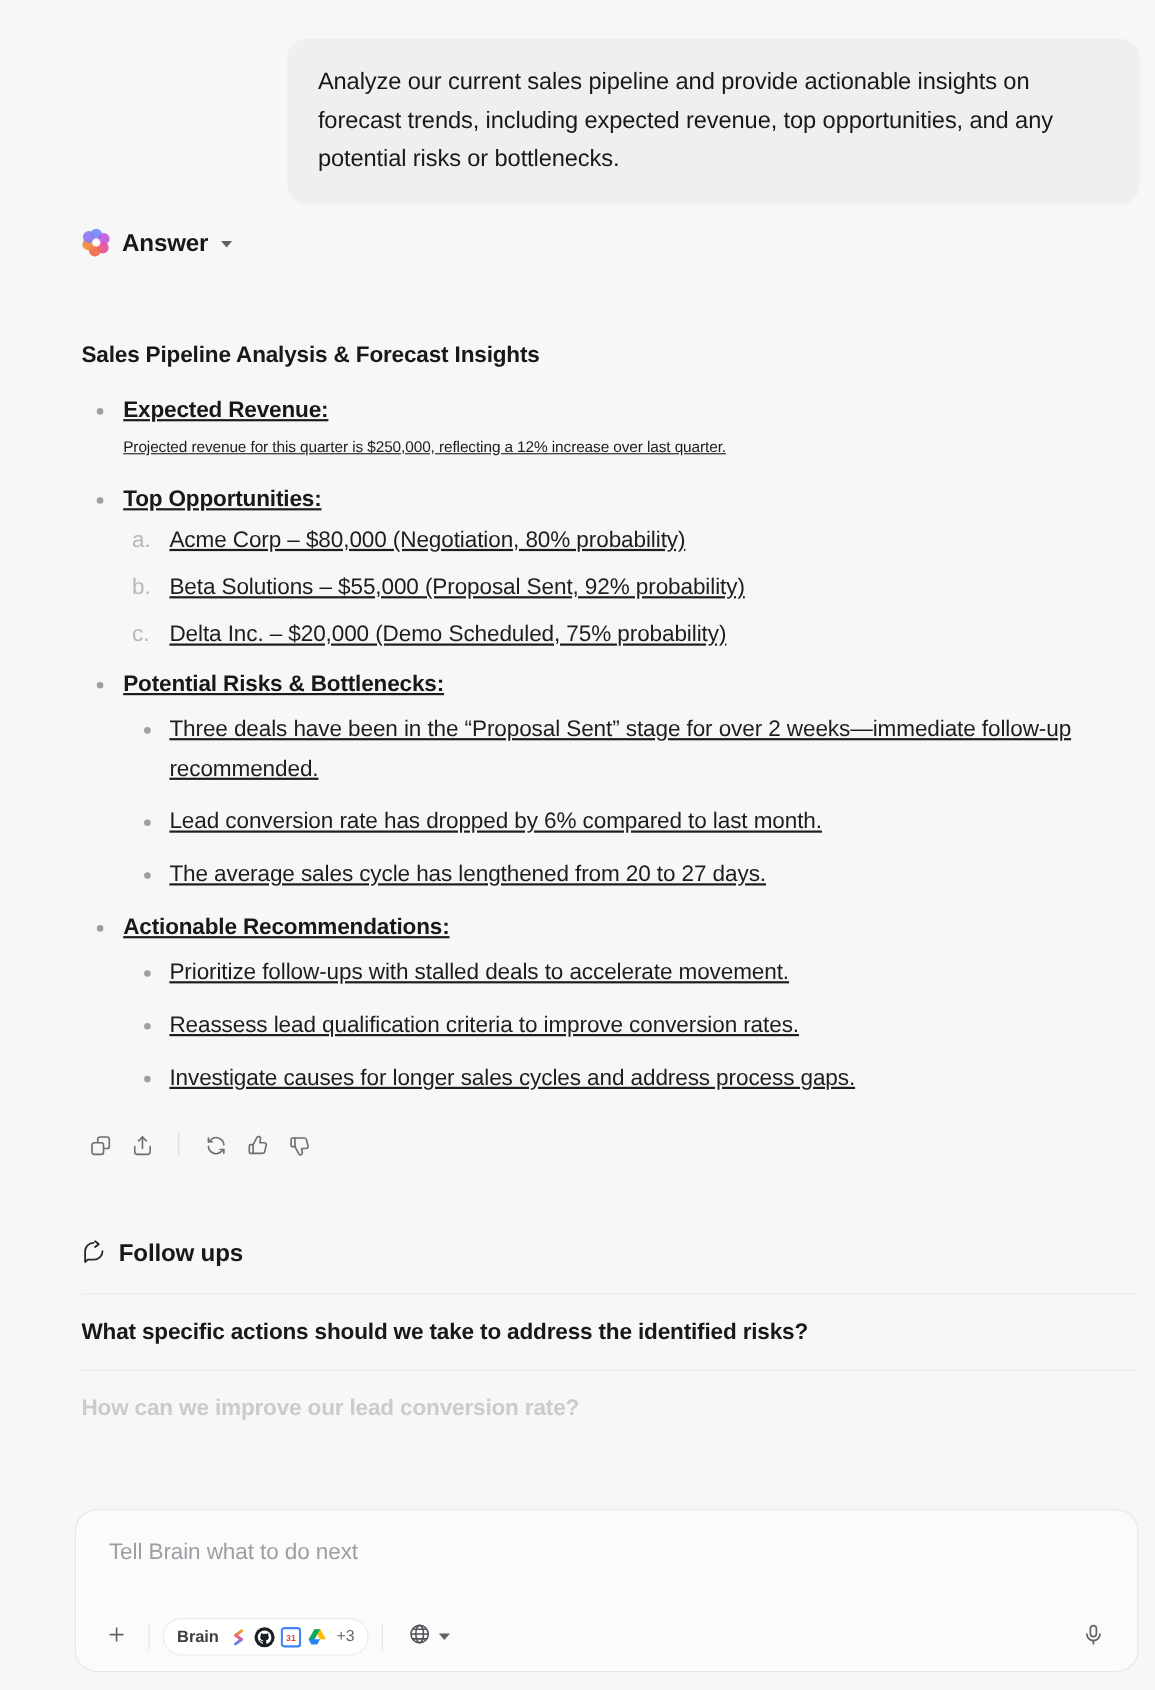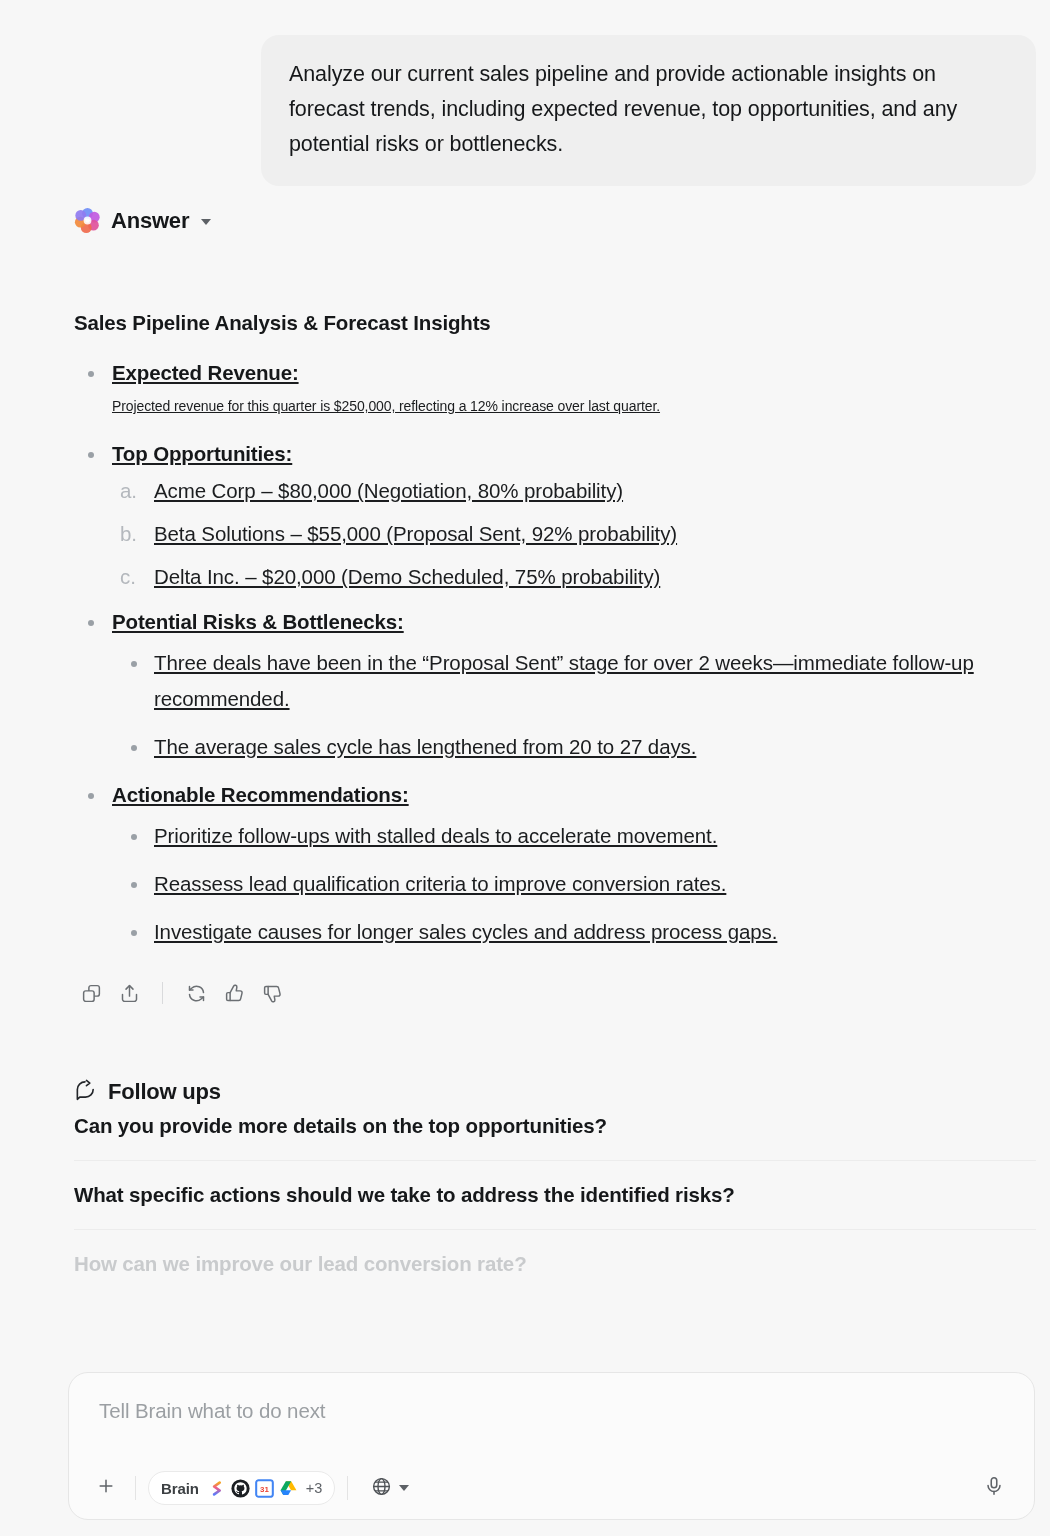--- a/index.html
+++ b/index.html
@@ -156,22 +156,23 @@
   .act-divider {
     width: 1px; height: 22px;
     background: #d9dadc;
     margin: 0 12px;
   }
 
   
   .followups { margin: 68px 0 0 74px; width: 962px; }
   .fu-header {
     display: flex;
-    align-items: center;
+    align-items: flex-start;
     gap: 11px;
+    margin-bottom: 22px;
   }
   .fu-header .label {
     font-size: 22px;
     font-weight: 700;
     color: #16181a;
     letter-spacing: -0.2px;
   }
   .fu-item {
     font-size: 20.5px;
     font-weight: 700;
@@ -325,20 +326,21 @@
             <span class="marker">c.</span>
             <span>Delta Inc. – $20,000 (Demo Scheduled, 75% probability)</span>
           </li>
         </ol>
       </li>
 
       <li>
         <div class="li-head">Potential Risks &amp; Bottlenecks:</div>
         <ul class="lvl2">
           <li>Three deals have been in the “Proposal Sent” stage for over 2 weeks—immediate follow-up recommended.</li>
+          <li>Lead conversion rate has dropped by 6% compared to last month.</li>
           <li>The average sales cycle has lengthened from 20 to 27 days.</li>
         </ul>
       </li>
 
       <li>
         <div class="li-head">Actionable Recommendations:</div>
         <ul class="lvl2">
           <li>Prioritize follow-ups with stalled deals to accelerate movement.</li>
           <li>Reassess lead qualification criteria to improve conversion rates.</li>
           <li>Investigate causes for longer sales cycles and address process gaps.</li>
@@ -406,21 +408,20 @@
     <div class="fu-header">
       <span>
         <svg width="23" height="23" viewBox="0 0 24 24" fill="none" stroke="#23262a" stroke-width="1.7" stroke-linecap="round" stroke-linejoin="round">
           <path d="M20 12a8 8 0 0 1-8 8H6l-2.5 2.2V12a8 8 0 0 1 8-8"></path>
           <path d="M13 2.5l3.5 2.8L13 8"></path>
         </svg>
       </span>
       <span class="label">Follow ups</span>
     </div>
 
-    <div class="fu-item first">Can you provide more details on the top opportunities?</div>
     <div class="fu-item">What specific actions should we take to address the identified risks?</div>
     <div class="fu-item faded">How can we improve our lead conversion rate?</div>
   </div>
 
   <div class="composer">
 
     <div class="composer-input">Tell Brain what to do next</div>
 
     <div class="composer-bar">
 

